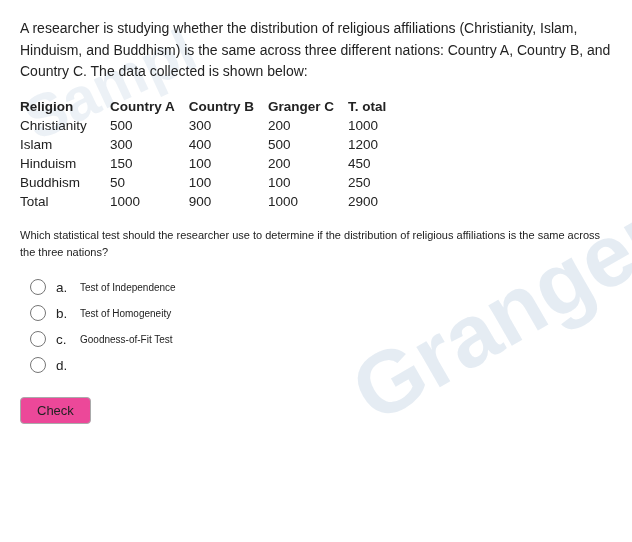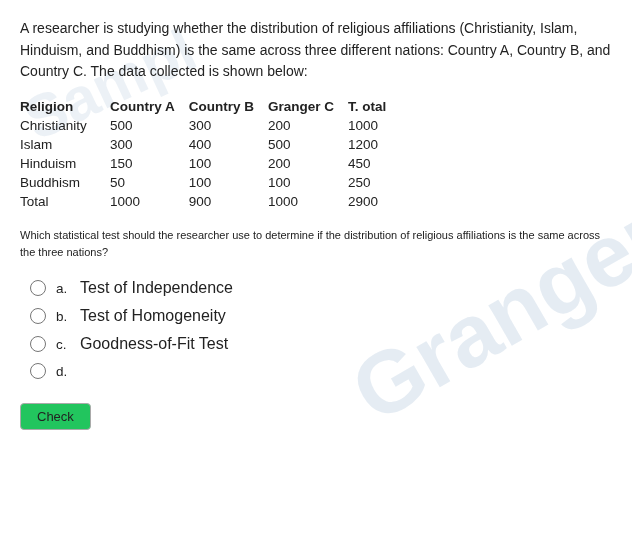--- a/index.html
+++ b/index.html
@@ -104,25 +104,25 @@
       height: 16px;
       cursor: pointer;
       flex-shrink: 0;
       accent-color: #333;
     }
     .option-label-letter {
       font-size: 13.5px;
       min-width: 14px;
     }
     .option-label-text {
-      font-size: 16px;
+      font-size: 10px;
     }
 
     .check-btn {
-      background: #22c55e;
+      background: #ec4899;
       border: 1px solid #aaa;
       border-radius: 4px;
       padding: 5px 16px;
       font-size: 13px;
       cursor: pointer;
       color: #222;
     }
   </style>
 </head>
 <body>

